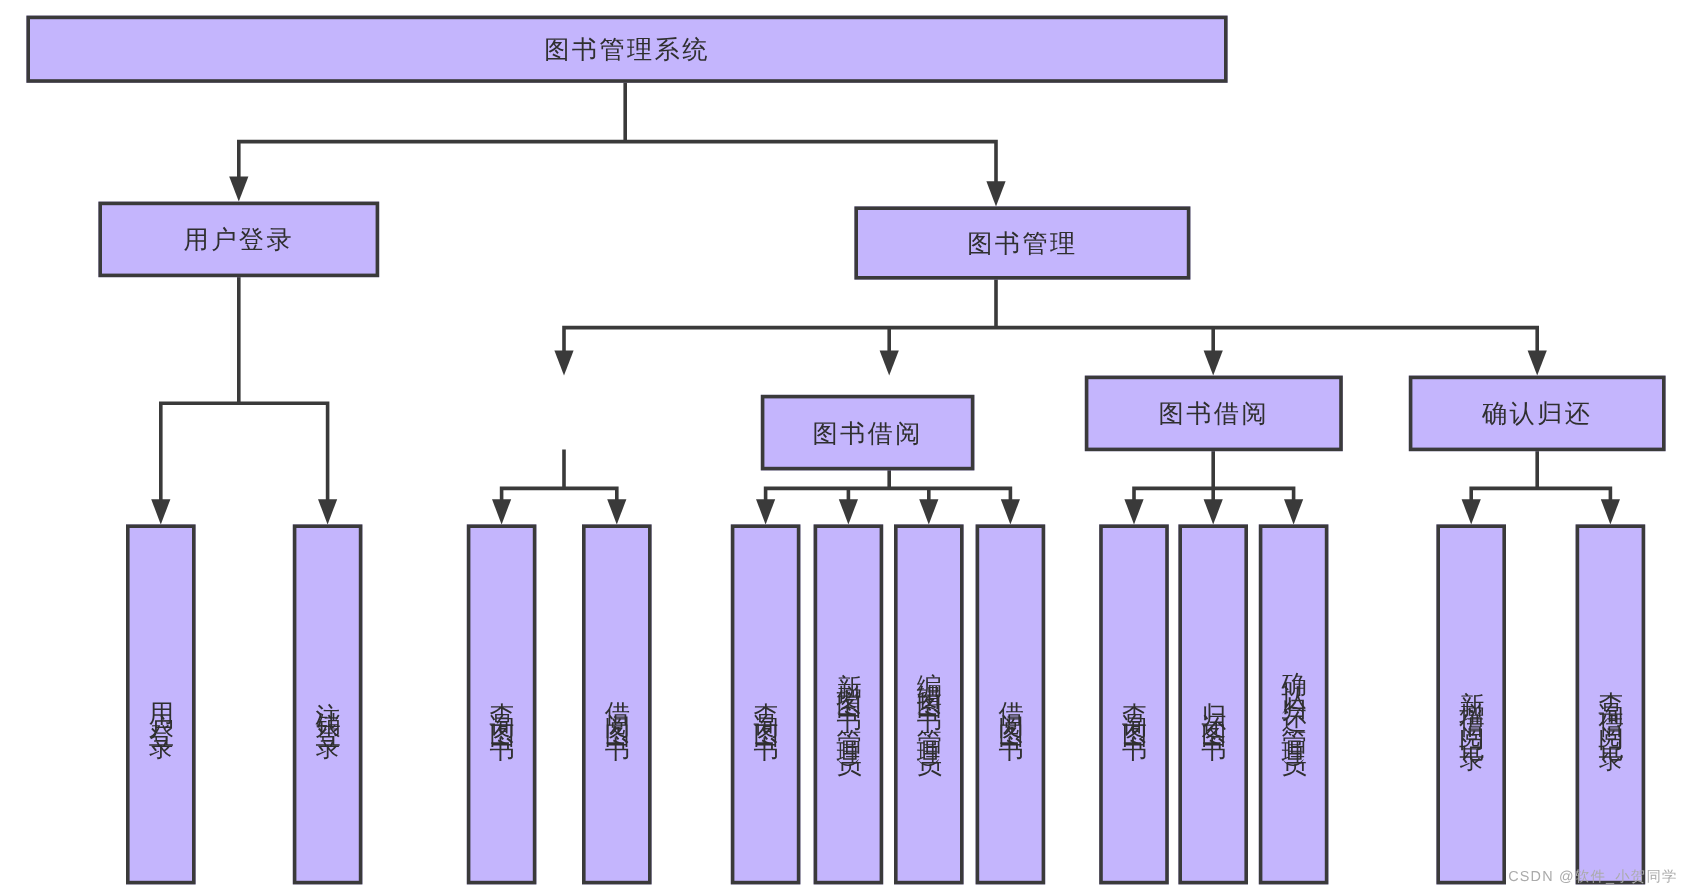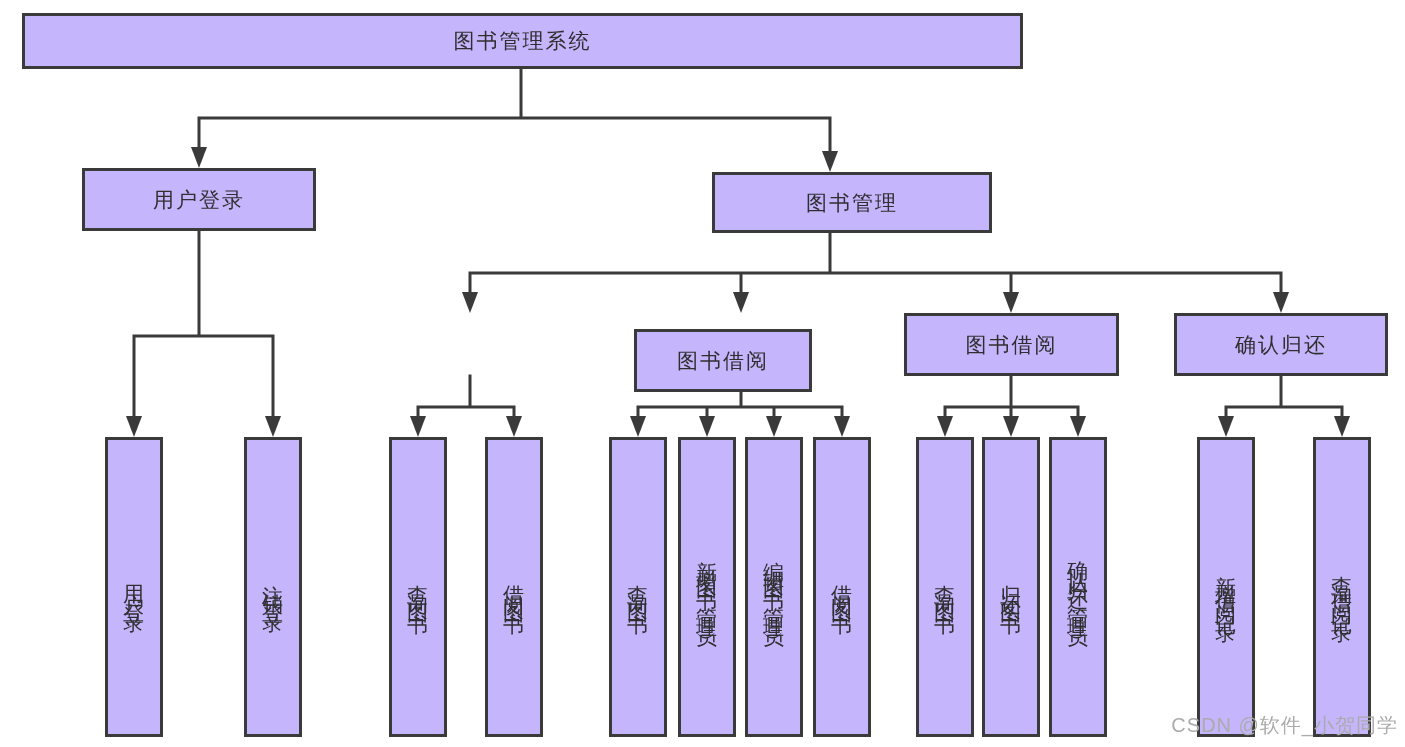--- a/index.html
+++ b/index.html
@@ -37,21 +37,21 @@
   .node.v span {
     writing-mode: vertical-rl;
     letter-spacing: 0.45em;
     white-space: normal;
     line-height: 1;
   }
   .watermark {
     position: absolute;
     right: 7px;
     bottom: 8px;
-    font-size: 20px;
+    font-size: 12px;
     letter-spacing: 1px;
     color: var(--watermark, #ababab);
   }
 </style>
 </head>
 <body>
 
 <div class="stage">
 
   <svg class="connector-layer" width="1405" height="747" viewBox="0 0 1405 747">

